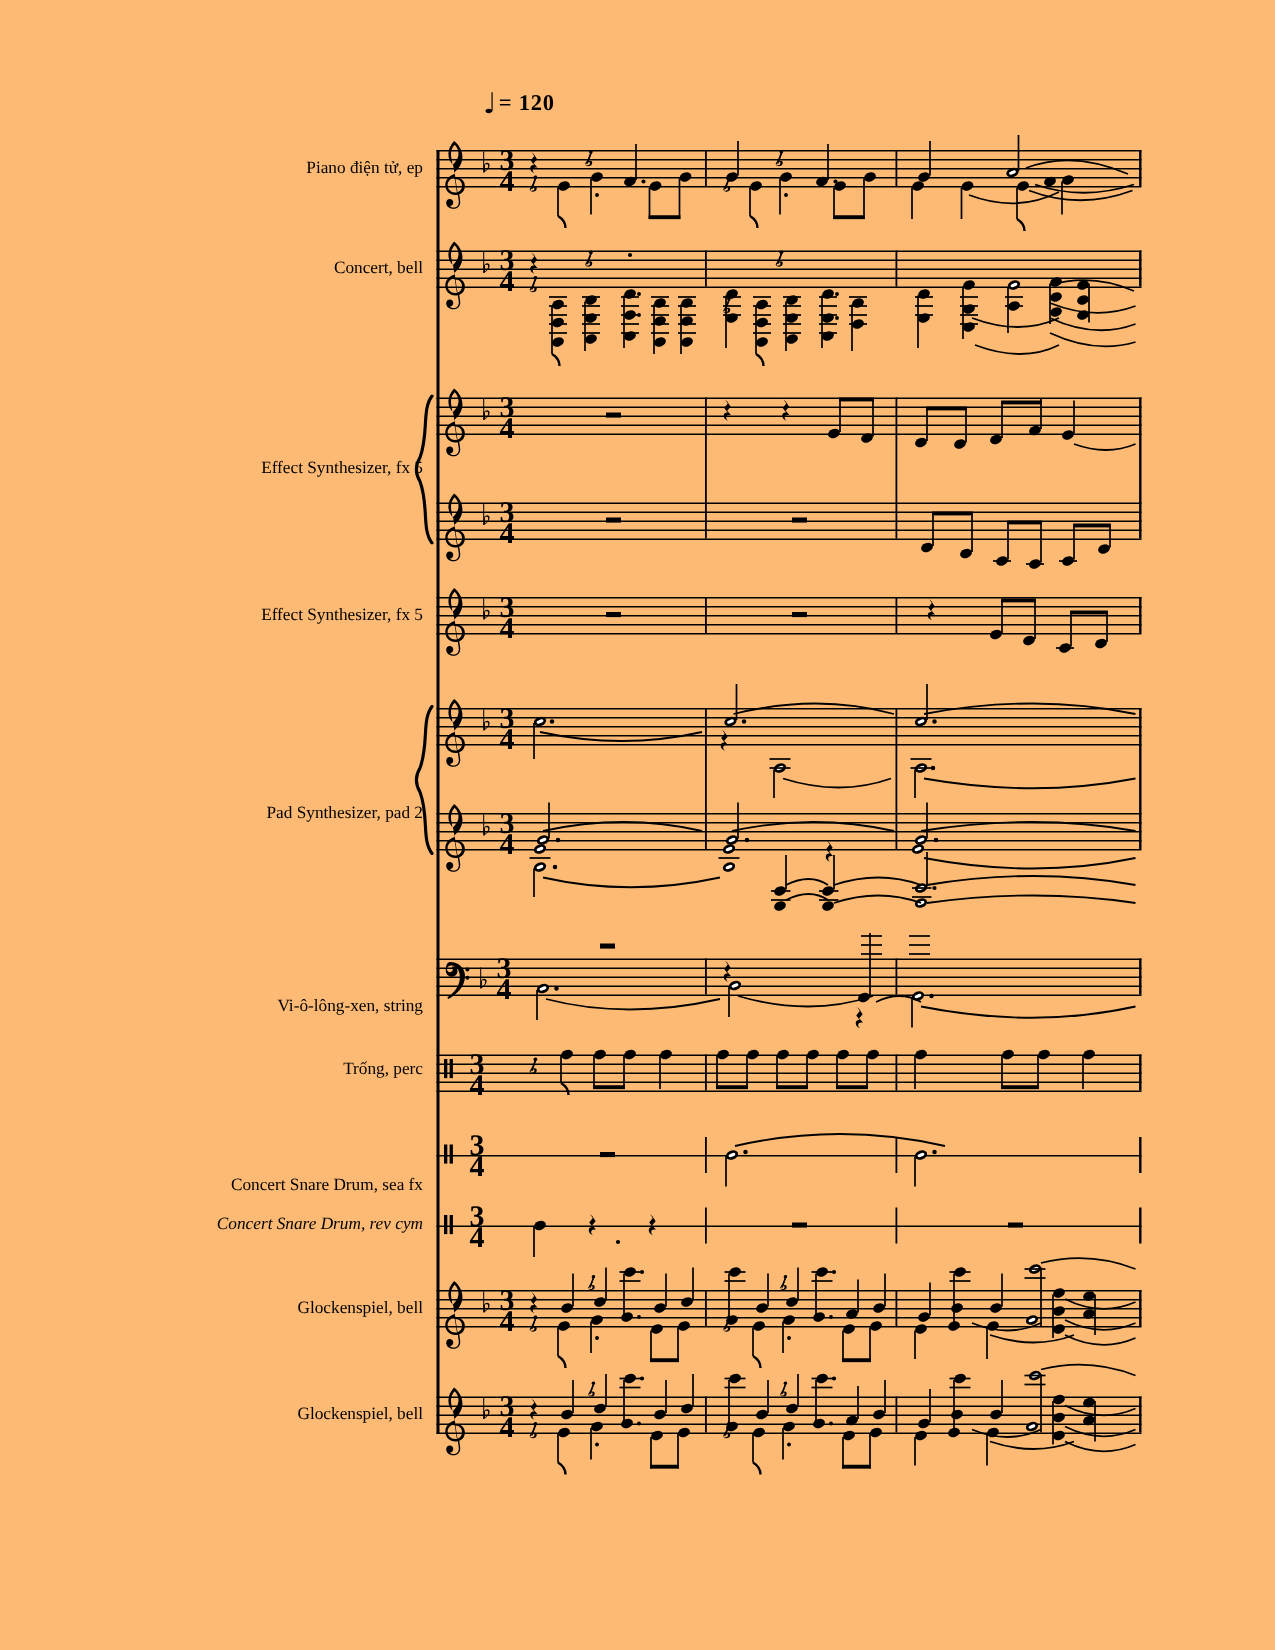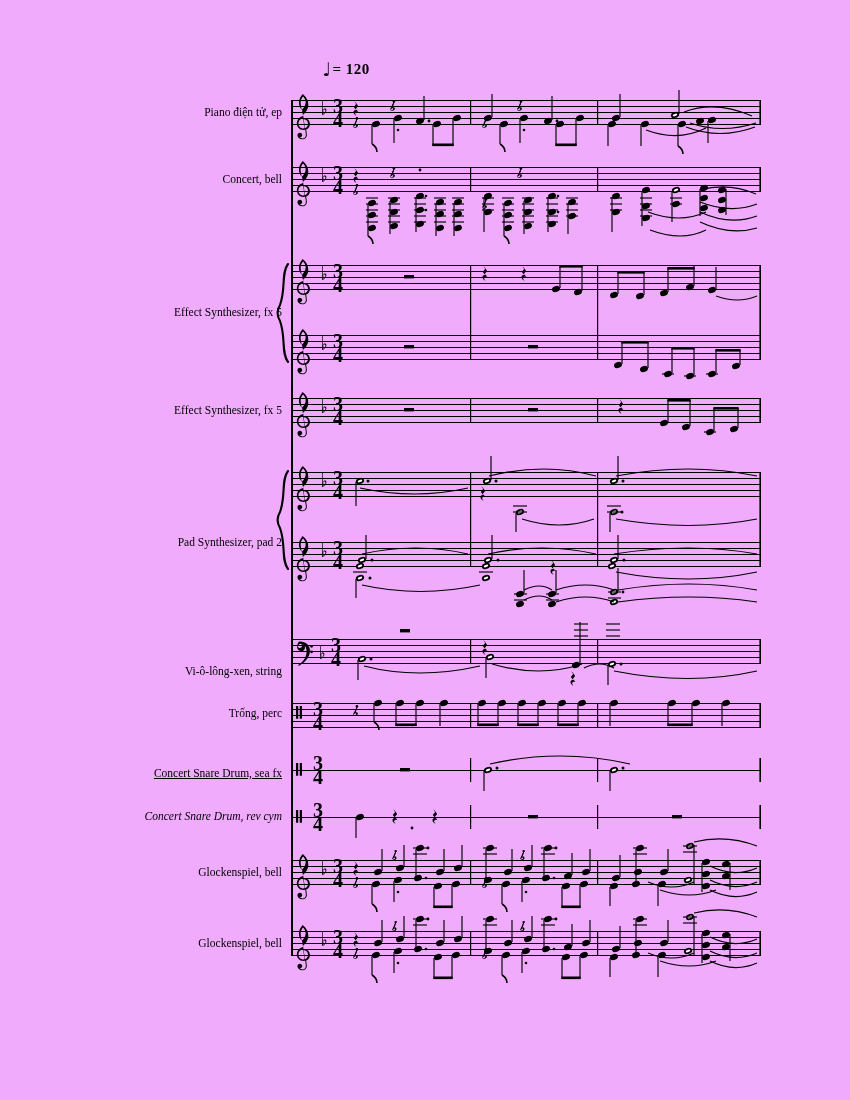--- a/index.html
+++ b/index.html
@@ -14,21 +14,21 @@
     font-family: "Liberation Serif", "DejaVu Serif", serif;
     color: #000000;
     overflow: hidden;
   }
 
   #score-page {
     position: absolute;
     left: 0; top: 0;
     width: 850px;
     height: 1100px;
-    background: #f0abfc;
+    background: #fdba74;
   }
 
   
   .tempo-mark {
     position: absolute;
     left: 322px;
     top: 58px;
     font-family: "Liberation Serif", serif;
     font-size: 15px;
     font-weight: bold;
@@ -117,21 +117,21 @@
   </div>
 
   <div class="names-col">
     <div class="instr-name" style="top:107px;">Piano điện tử, ep</div>
     <div class="instr-name" style="top:174px;">Concert, bell</div>
     <div class="instr-name" style="top:307px;">Effect Synthesizer, fx 5</div>
     <div class="instr-name" style="top:405px;">Effect Synthesizer, fx 5</div>
     <div class="instr-name" style="top:537px;">Pad Synthesizer, pad 2</div>
     <div class="instr-name" style="top:666px;">Vi-ô-lông-xen, string</div>
     <div class="instr-name" style="top:708px;">Trống, perc</div>
-    <div class="instr-name" style="top:768px;text-decoration:underline;">Concert Snare Drum, sea fx</div>
+    <div class="instr-name" style="top:785px;">Concert Snare Drum, sea fx</div>
     <div class="instr-name" style="top:811px;font-style:italic;">Concert Snare Drum, rev cym</div>
     <div class="instr-name" style="top:867px;">Glockenspiel, bell</div>
     <div class="instr-name" style="top:938px;">Glockenspiel, bell</div>
   </div>
 
   <div class="staff five" style="top:100px;">
       <i class="line"></i>
       <i class="line"></i>
       <i class="line"></i>
       <i class="line"></i>

